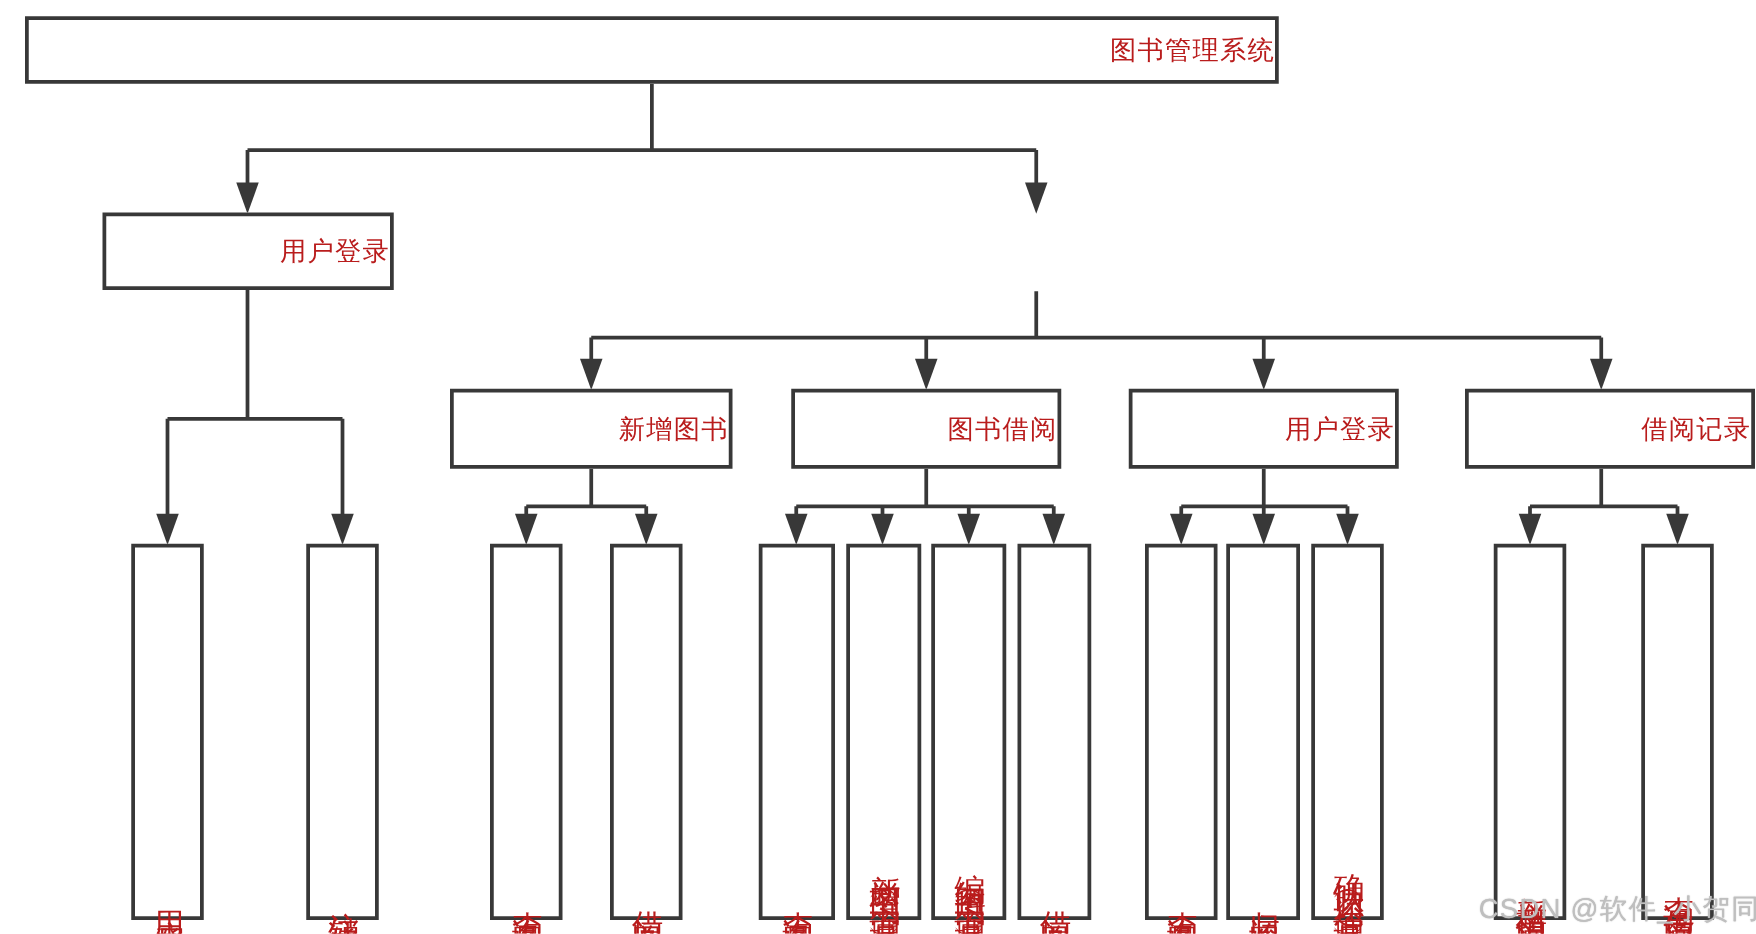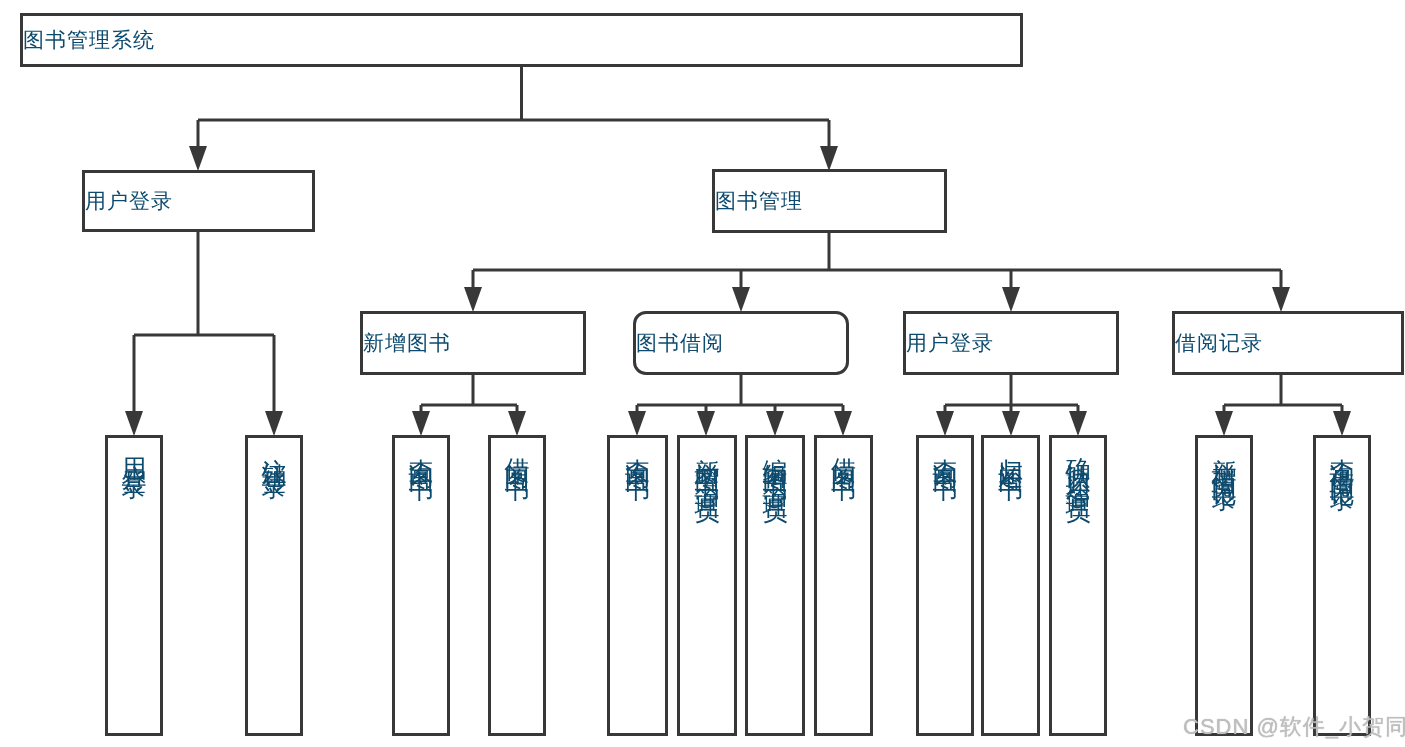--- a/index.html
+++ b/index.html
@@ -23,22 +23,22 @@
     height: 747px;
     pointer-events: none;
   }
   .node {
     position: absolute;
     box-sizing: border-box;
     border: 3px solid #383838;
     background: #ffffff;
     display: flex;
     align-items: center;
-    justify-content: flex-start;
-    color: #0c4a6e;
+    justify-content: flex-end;
+    color: #b91c1c;
   }
   .hbox {
     font-size: 21px;
     letter-spacing: 1px;
     white-space: nowrap;
   }
   .rootbox {
     font-size: 21px;
     letter-spacing: 1px;
   }
@@ -102,28 +102,25 @@
     <polygon fill="#383838" stroke="none" points="1333,411 1351,411 1342,436"></polygon>
   </svg>
 
   <div class="node rootbox" style="left:20px; top:13px; width:1003px; height:54px;">
     <span>图书管理系统</span>
   </div>
 
   <div class="node hbox" style="left:82px; top:170px; width:233px; height:62px;">
     <span>用户登录</span>
   </div>
-  <div class="node hbox" style="left:712px; top:169px; width:235px; height:64px;">
-    <span>图书管理</span>
-  </div>
 
   <div class="node hbox" style="left:360px; top:311px; width:226px; height:64px;">
     <span>新增图书</span>
   </div>
-  <div class="node hbox" style="left:633px; top:311px; width:216px; height:64px;border-radius:13px;">
+  <div class="node hbox" style="left:633px; top:311px; width:216px; height:64px;">
     <span>图书借阅</span>
   </div>
   <div class="node hbox" style="left:903px; top:311px; width:216px; height:64px;">
     <span>用户登录</span>
   </div>
   <div class="node hbox" style="left:1172px; top:311px; width:232px; height:64px;">
     <span>借阅记录</span>
   </div>
 
   <div class="node vbox" style="left:105px; top:435px; width:58px; height:301px;">

